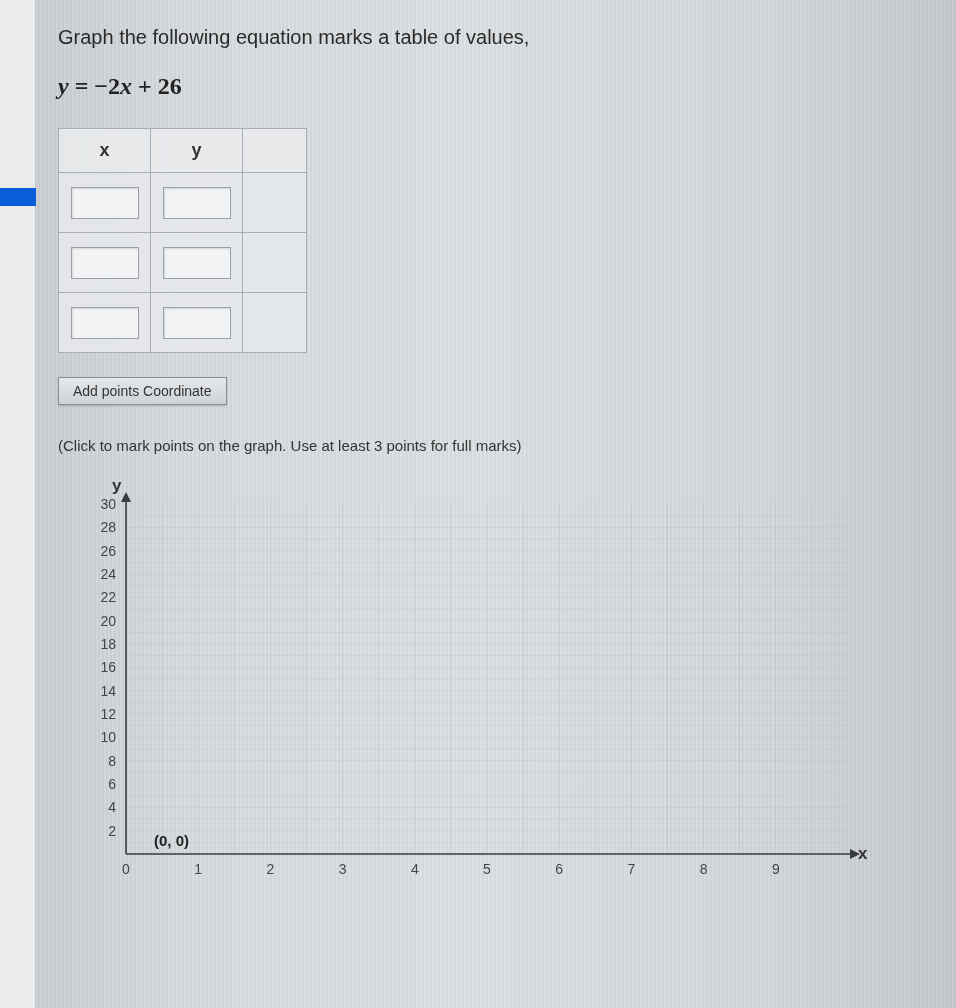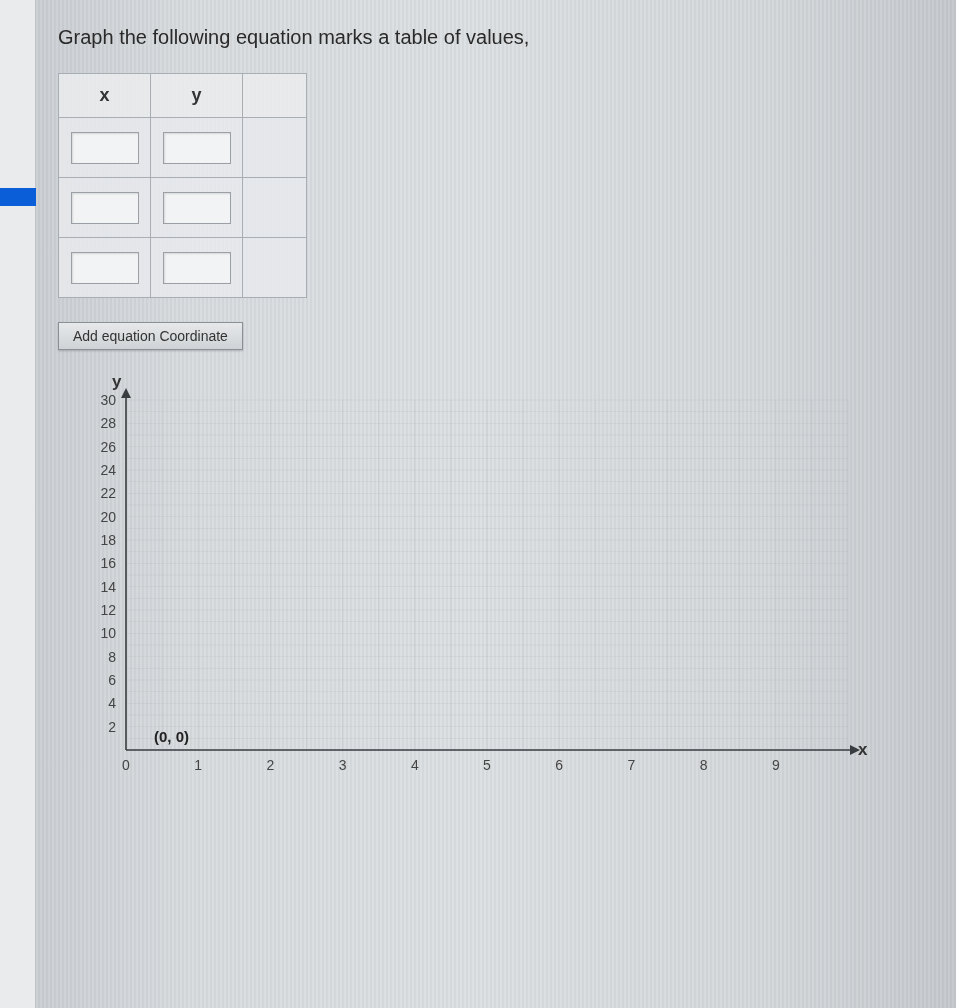--- a/index.html
+++ b/index.html
@@ -107,20 +107,23 @@
 </head>
 <body>
 <div class="bg-stripes"></div>
 <div class="left-rail">
   <div class="blue-mark"></div>
 </div>
 
 <div class="content">
   <div class="instruction">Graph the following equation marks a table of values,</div>
 
+  <div class="equation">
+    <span style="font-style:italic;">y</span> = −2<span style="font-style:italic;">x</span> + 26
+  </div>
 
   <table class="xy-table">
     <thead>
       <tr>
         <th>x</th>
         <th>y</th>
         <th class="extra"></th>
       </tr>
     </thead>
     <tbody>
@@ -147,22 +150,23 @@
             <input class="cell-input" value="" style="">
           </td>
         <td>
             <input class="cell-input" value="" style="">
           </td>
         <td class="extra"></td>
       </tr>
     </tbody>
   </table>
 
-  <button class="add-btn">Add equation Coordinate</button>
-
+  <button class="add-btn">Add points Coordinate</button>
+
+  <div class="graph-hint">(Click to mark points on the graph. Use at least 3 points for full marks)</div>
 
   <div class="chart-wrap">
     <div class="y-axis-label">y</div>
     <div class="x-axis-label">x</div>
     <svg class="chart-svg" id="chart-svg" width="820" height="420">
         <line x1="68" y1="30" x2="68" y2="380" class="grid-line"></line>
         <line x1="104.1" y1="30" x2="104.1" y2="380" class="grid-line"></line>
         <line x1="140.2" y1="30" x2="140.2" y2="380" class="grid-line"></line>
         <line x1="176.3" y1="30" x2="176.3" y2="380" class="grid-line"></line>
         <line x1="212.4" y1="30" x2="212.4" y2="380" class="grid-line"></line>

